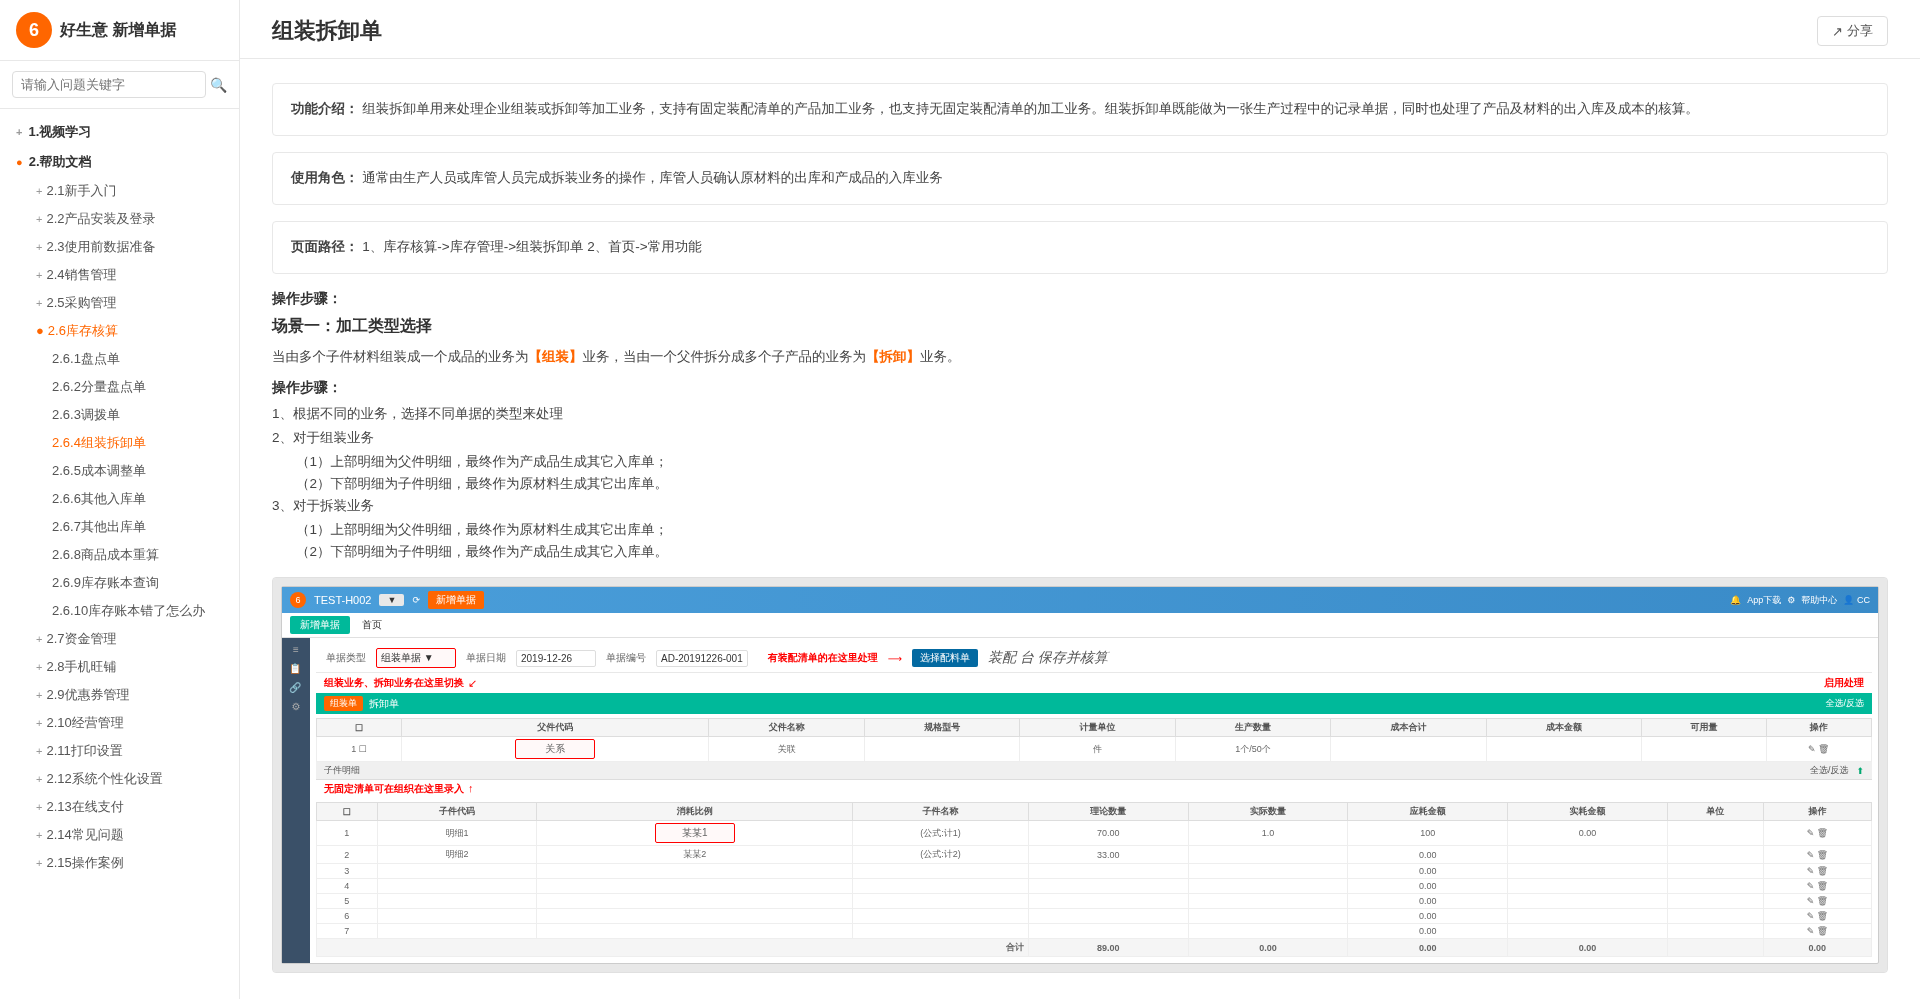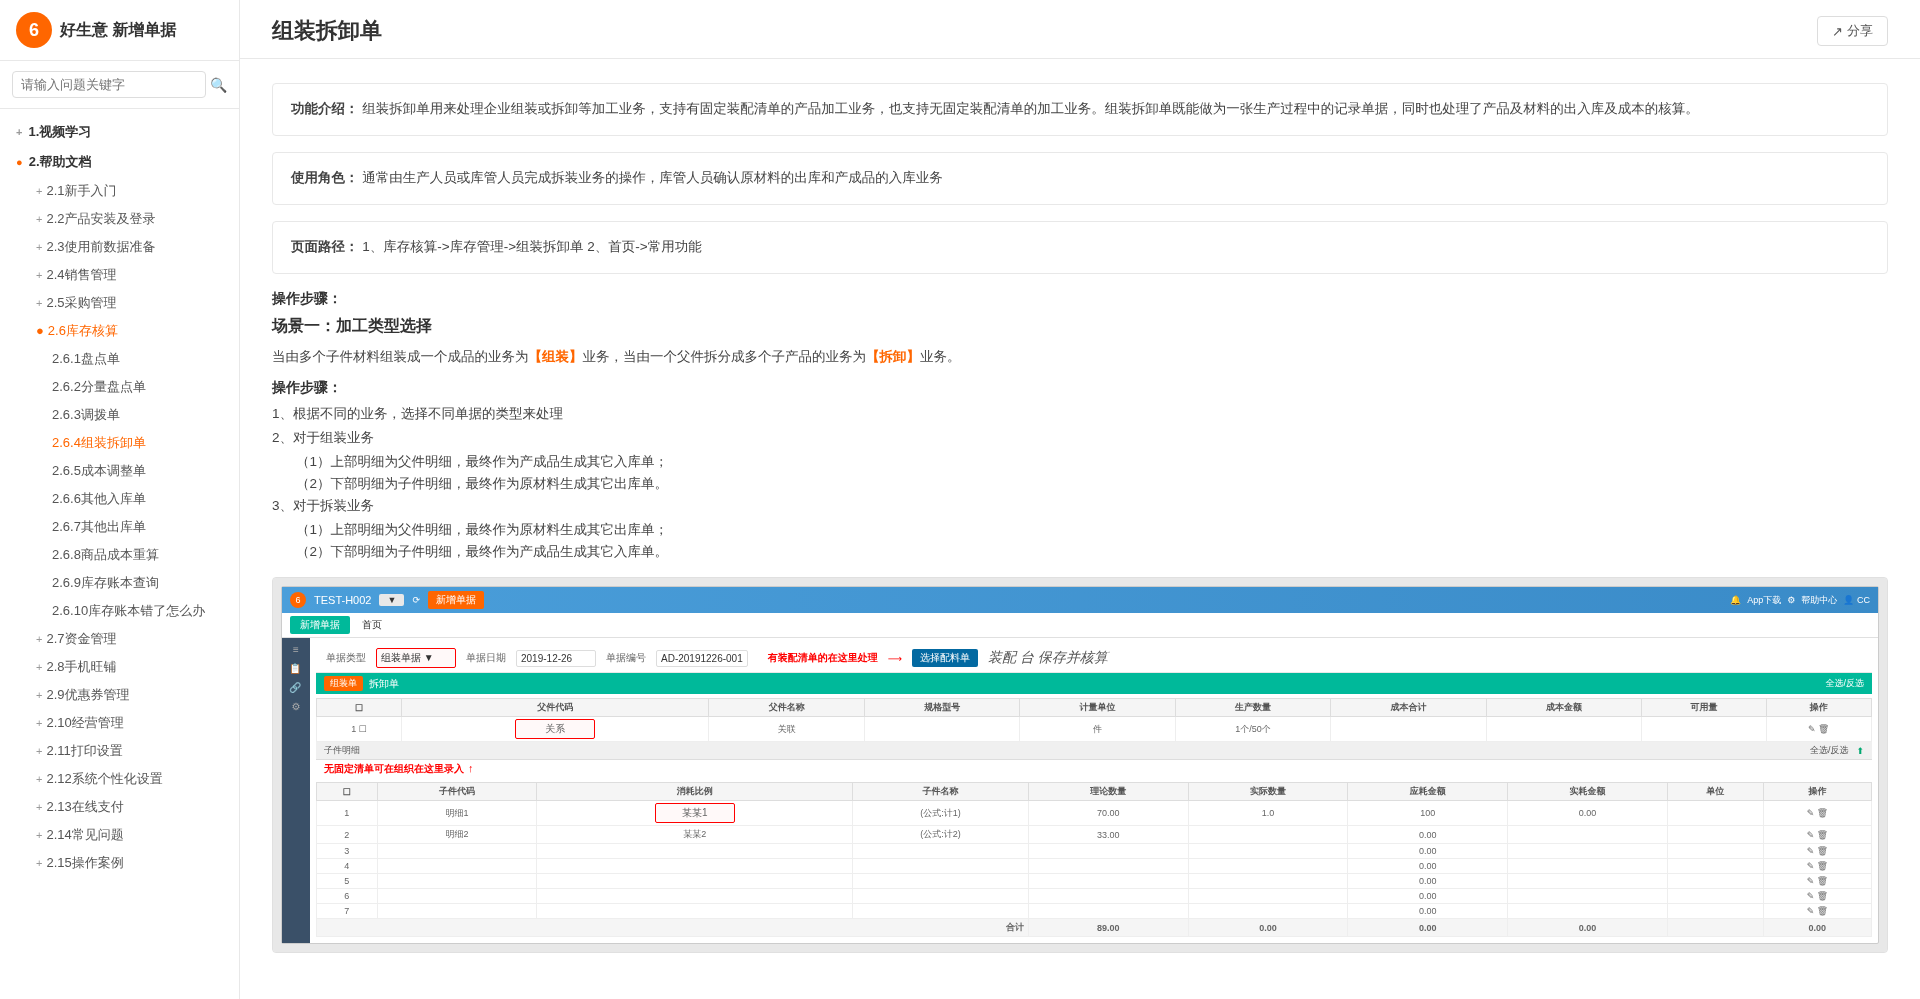--- a/index.html
+++ b/index.html
@@ -401,20 +401,26 @@
                 <span class="sim-input">2019-12-26</span>
                 <span class="sim-label">单据编号</span>
                 <span class="sim-input">AD-20191226-001</span>
 
                 <span style="color:red;font-size:10px;font-weight:bold;margin-left:10px;">有装配清单的在这里处理</span>
                 <span style="color:red;">⟶</span>
                 <button class="sim-teal-btn">选择配料单</button>
                 <span style="color:#555;font-size:14px;font-style:italic;">装配 台 保存并核算</span>
               </div>
 
+              <div style="display:flex;align-items:center;padding:3px 8px;gap:4px;">
+                <span style="color:red;font-size:10px;font-weight:bold;">组装业务、拆卸业务在这里切换</span>
+                <span style="color:red;">↙</span>
+                <span style="flex:1;"></span>
+                <span style="color:red;font-size:10px;font-weight:bold;">启用处理</span>
+              </div>
 
               <div class="sim-section-header">
                 <span style="background:#f60;color:#fff;padding:1px 6px;border-radius:2px;font-size:9px;">组装单</span>
                 <span>拆卸单</span>
                 <span style="margin-left:auto;font-size:9px;">全选/反选</span>
               </div>
 
               <div style="overflow-x:auto;">
                 <table class="sim-table">
                   <thead>

